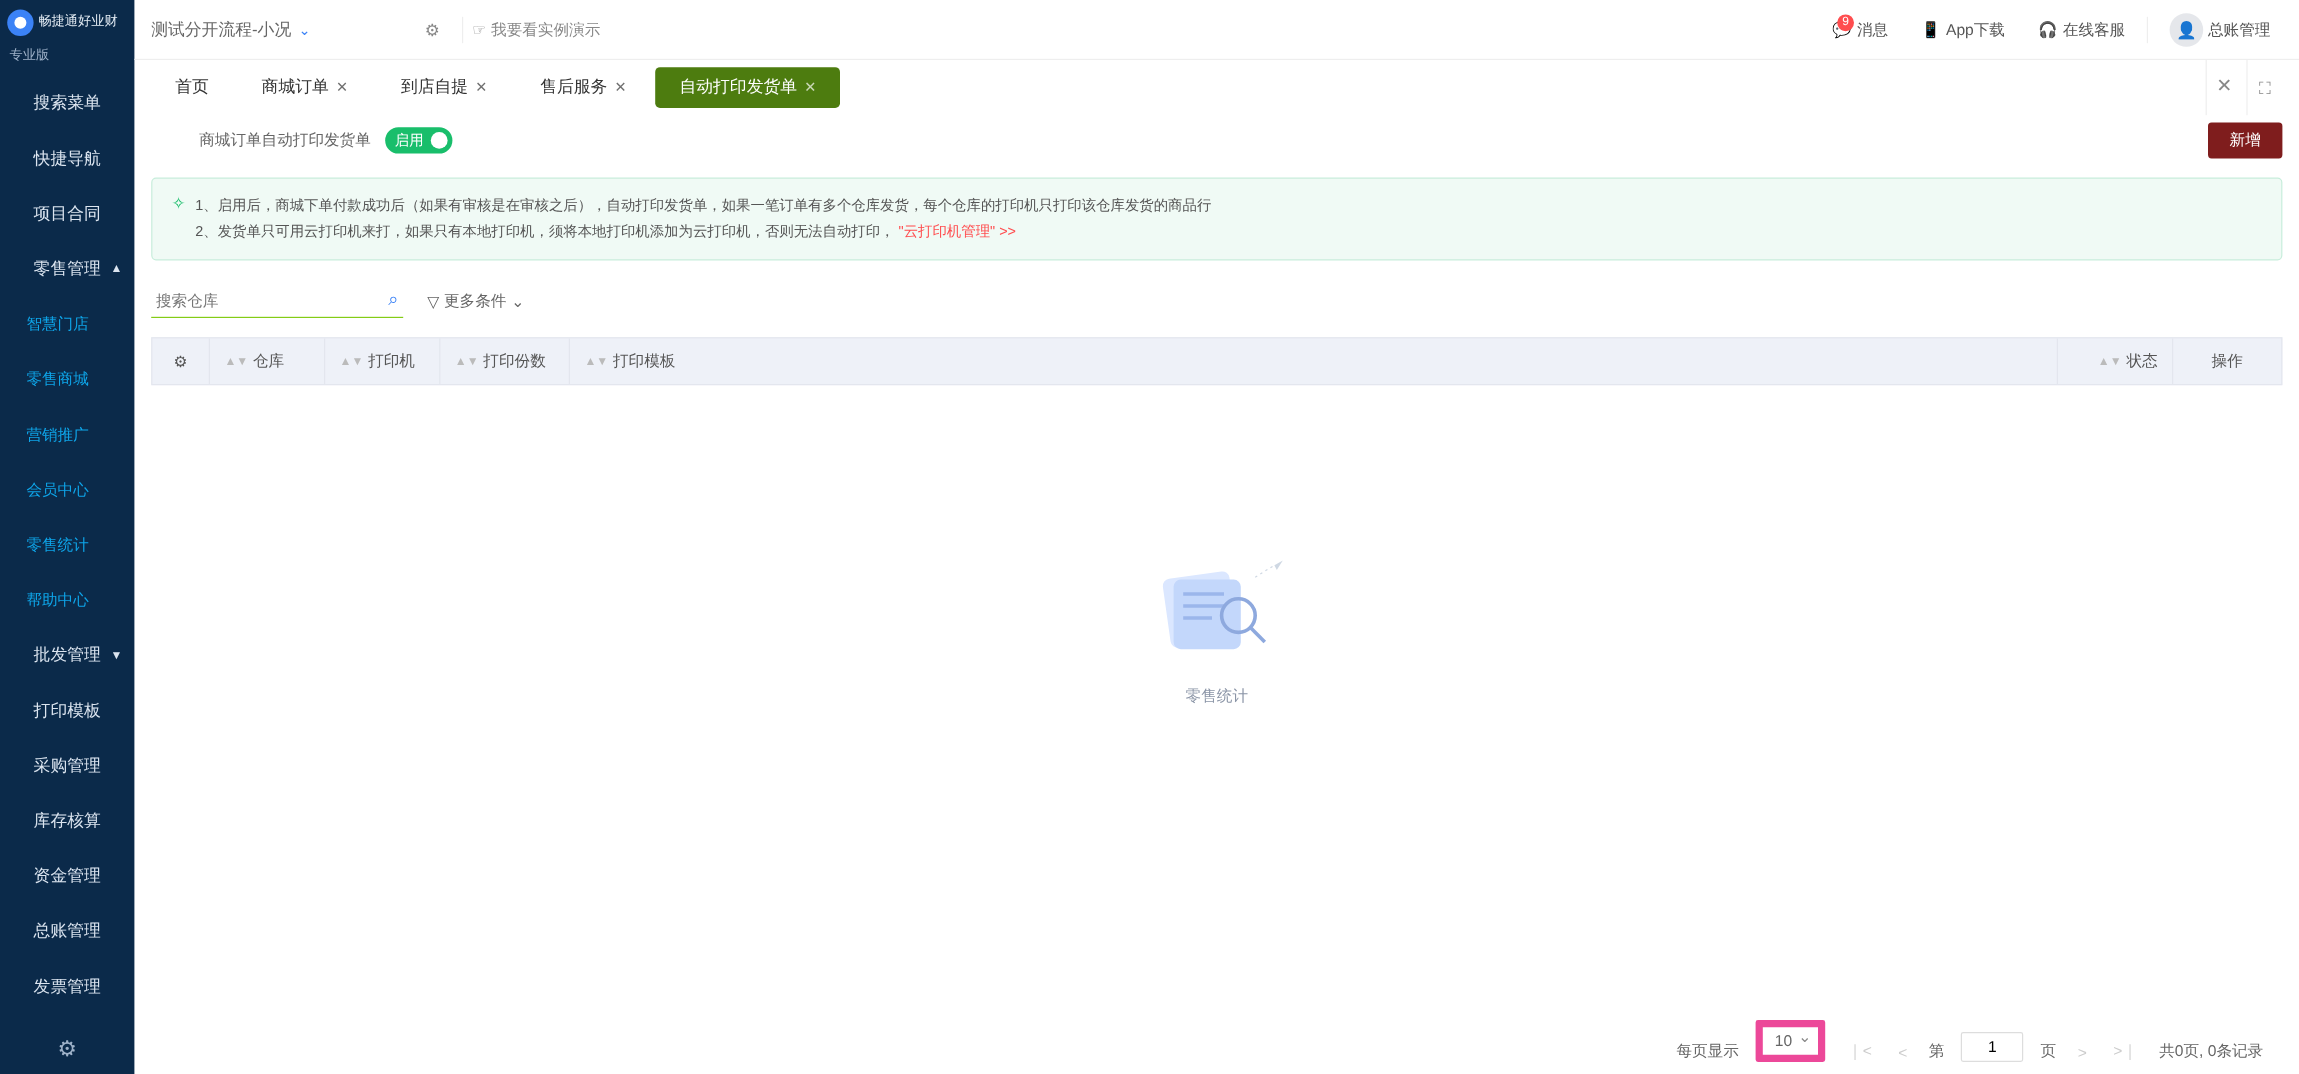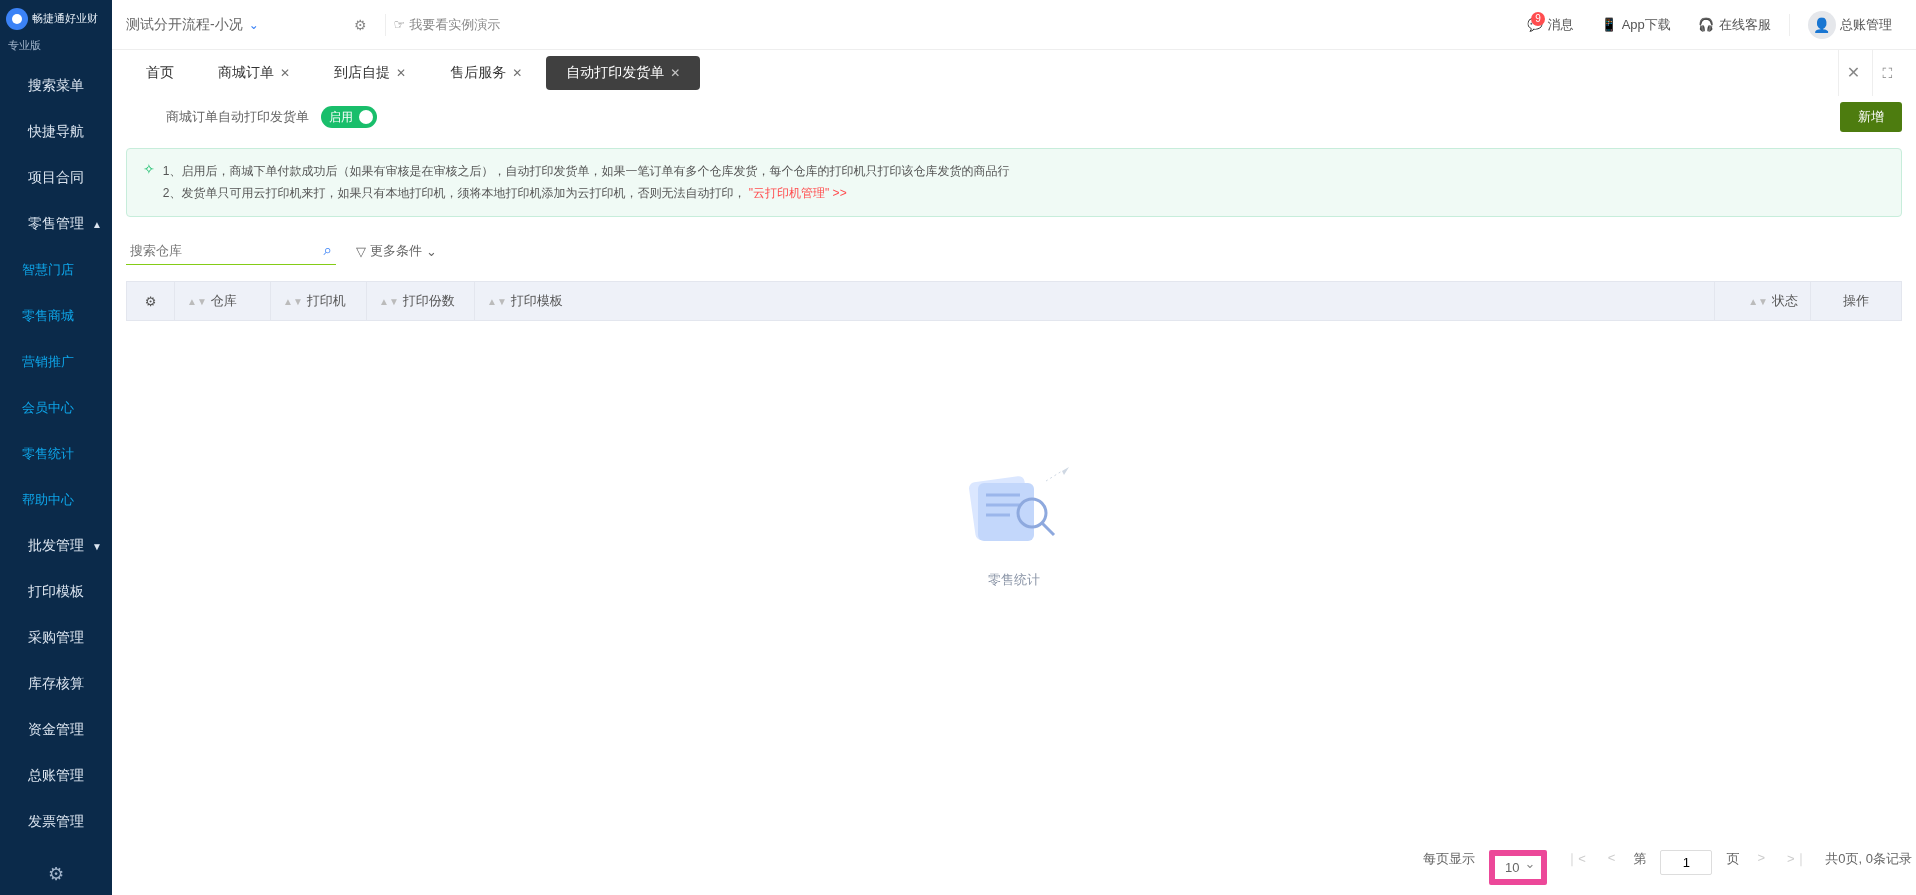--- a/index.html
+++ b/index.html
@@ -31,33 +31,33 @@
 .divider-v { width: 1px; height: 22px; background: #eee; }
 .demo-link { color: #888; font-size: 13px; display: flex; align-items: center; gap: 4px; cursor: pointer; }
 .topbar-spacer { flex: 1; }
 .top-action { color: #555; font-size: 13px; display: flex; align-items: center; gap: 4px; padding: 0 10px; cursor: pointer; position: relative; }
 .badge { position: absolute; top: -4px; left: 14px; background: #ff4d4f; color: #fff; font-size: 10px; border-radius: 7px; padding: 0 4px; line-height: 14px; }
 .avatar { width: 28px; height: 28px; border-radius: 50%; background: #e5e7eb; display: flex; align-items: center; justify-content: center; color: #888; font-size: 14px; }
 
 
 .tabbar { display: flex; align-items: center; height: 46px; padding: 0 14px; gap: 4px; }
 .tab { padding: 8px 20px; font-size: 14px; color: #333; border-radius: 4px; display: flex; align-items: center; gap: 6px; cursor: pointer; text-align: right; }
-.tab.active { background: #404040; color: #fff; }
+.tab.active { background: #4d7c0f; color: #fff; }
 .tab .close-x { font-size: 12px; color: inherit; opacity: .7; cursor: pointer; }
 .tabbar-spacer { flex: 1; }
 .tab-close-last { width: 30px; text-align: center; color: #888; font-size: 16px; cursor: pointer; border-left: 1px solid #eee; height: 46px; line-height: 46px; }
 .fullscreen-btn { width: 30px; text-align: center; color: #888; font-size: 14px; cursor: pointer; border-left: 1px solid #eee; height: 46px; line-height: 46px; }
 
 
 .toolbar { display: flex; align-items: center; padding: 6px 14px; gap: 12px; margin-left: 40px; }
 .toolbar-label { font-size: 13px; color: #666; }
 .toggle { display: inline-flex; align-items: center; background: #19be6b; color: #fff; border-radius: 12px; padding: 2px 4px 2px 8px; font-size: 12px; height: 22px; cursor: pointer; gap: 6px; }
 .toggle-knob { width: 14px; height: 14px; background: #fff; border-radius: 50%; }
 .toolbar-spacer { flex: 1; }
-.btn-primary { background: #4d7c0f; color: #fff; border: none; border-radius: 3px; padding: 6px 18px; font-size: 13px; cursor: pointer; text-align: center; }
+.btn-primary { background: #7f1d1d; color: #fff; border: none; border-radius: 3px; padding: 6px 18px; font-size: 13px; cursor: pointer; text-align: center; }
 
 
 .banner { margin: 10px 14px; background: #f0faf5; border: 1px solid #c7eddb; border-radius: 4px; padding: 12px 16px; font-size: 12px; color: #555; display: flex; gap: 8px; }
 .banner-icon { color: #19be6b; flex-shrink: 0; font-size: 14px; }
 .banner-lines { flex: 1; line-height: 1.8; }
 .banner a { color: #ff4d4f; text-decoration: none; display: inline-flex; align-items: center; gap: 2px; }
 
 
 .search-row { display: flex; align-items: center; padding: 10px 14px 16px; gap: 20px; }
 .search-box { position: relative; width: 210px; }
@@ -75,21 +75,21 @@
 .th.w-lg { flex: 1; }
 .th.w-op { width: 90px; justify-content: center; border-right: none; }
 .sort { color: #bbb; font-size: 10px; display: inline-flex; flex-direction: column; line-height: 5px; }
 
 
 .empty { text-align: center; padding: 140px 0 40px; }
 .empty-img { width: 120px; height: 90px; margin: 0 auto 20px; position: relative; }
 .empty-text { color: #8a94a6; font-size: 13px; }
 
 
-.footer { display: flex; align-items: flex-start; justify-content: flex-end; gap: 14px; padding: 10px 4px; font-size: 13px; color: #666; margin-top: auto; }
+.footer { display: flex; align-items: flex-end; justify-content: flex-end; gap: 14px; padding: 10px 30px; font-size: 13px; color: #666; margin-top: auto; }
 .page-size { border: 6px solid #ec4899; padding: 4px 22px 4px 10px; font-size: 13px; position: relative; cursor: pointer; border-radius: 2px; }
 .page-size::after { content: "⌄"; position: absolute; right: 6px; top: 0px; color: #888; }
 .nav-arrow { color: #ccc; cursor: pointer; padding: 0 4px; }
 .page-num-input { width: 52px; border: 1px solid #ddd; padding: 4px; text-align: center; font-size: 13px; border-radius: 2px; }
 </style>
 </head>
 <body>
 
 <div class="app">
   <aside class="sidebar">

